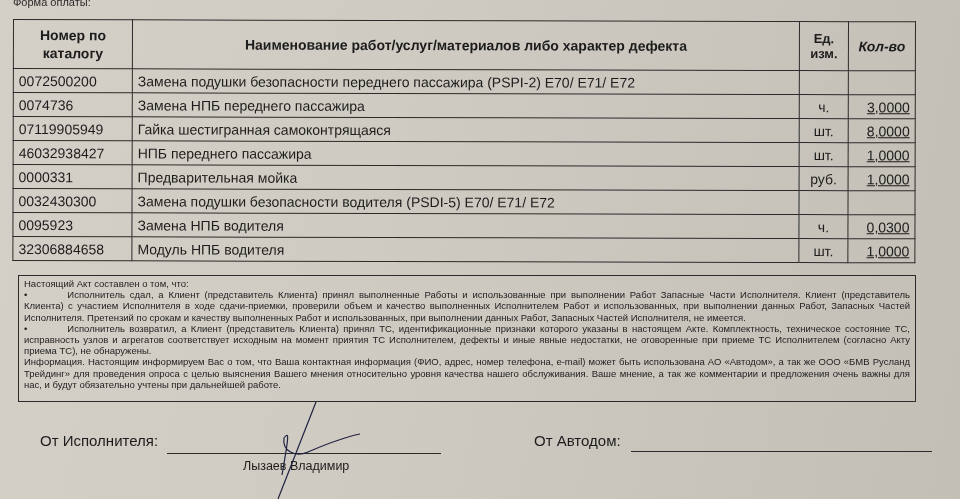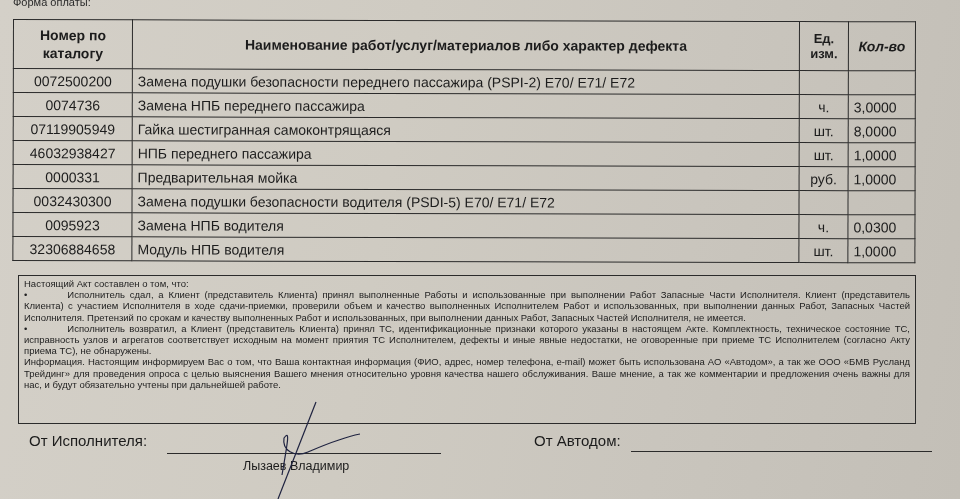--- a/index.html
+++ b/index.html
@@ -29,45 +29,45 @@
       line-height: 20px;
       white-space: nowrap;
     }
     table.items th {
       font-weight: bold;
       text-align: center;
       height: 48px;
       line-height: 18px;
     }
     table.items th.unit-h { font-size: 13px; line-height: 15px; }
-    td.catalog { text-align: center; width: 108px; }
+    td.catalog { text-align: left; width: 108px; }
     td.name { text-align: left; }
     td.unit { text-align: center; width: 38px; font-size: 13px; }
-    td.qty { text-align: left; width: 56px; padding-right: 12px; }
+    td.qty { text-align: right; width: 56px; padding-right: 12px; text-decoration: underline; }
     th.catalog-h { width: 108px; }
     th.unit-h { width: 38px; }
     th.qty-h { width: 56px; font-style: italic; }
 
     .act-box {
       position: absolute; left: 18px; top: 275px;
-      width: 898px; height: 149px;
+      width: 898px; height: 127px;
       border: 1.5px solid #2b2b2b;
       box-sizing: border-box;
       padding: 2px 5px;
       font-size: 9.5px;
       line-height: 11.2px;
       color: #222;
       text-align: justify;
     }
     .act-box p { margin: 0; }
     .act-box .indent { display: inline-block; width: 40px; }
     .act-box .info { }
 
     .sign-exec-label {
-      position: absolute; left: 29px; top: 432px; font-size: 15px;
+      position: absolute; left: 40px; top: 432px; font-size: 15px;
     }
     .sign-exec-line {
       position: absolute; left: 167px; top: 453px; width: 274px;
       border-top: 1.5px solid #2b2b2b;
     }
     .sign-exec-name {
       position: absolute; left: 243px; top: 459px; font-size: 12.5px;
     }
     .sign-client-label {
       position: absolute; left: 534px; top: 432px; font-size: 15px;

